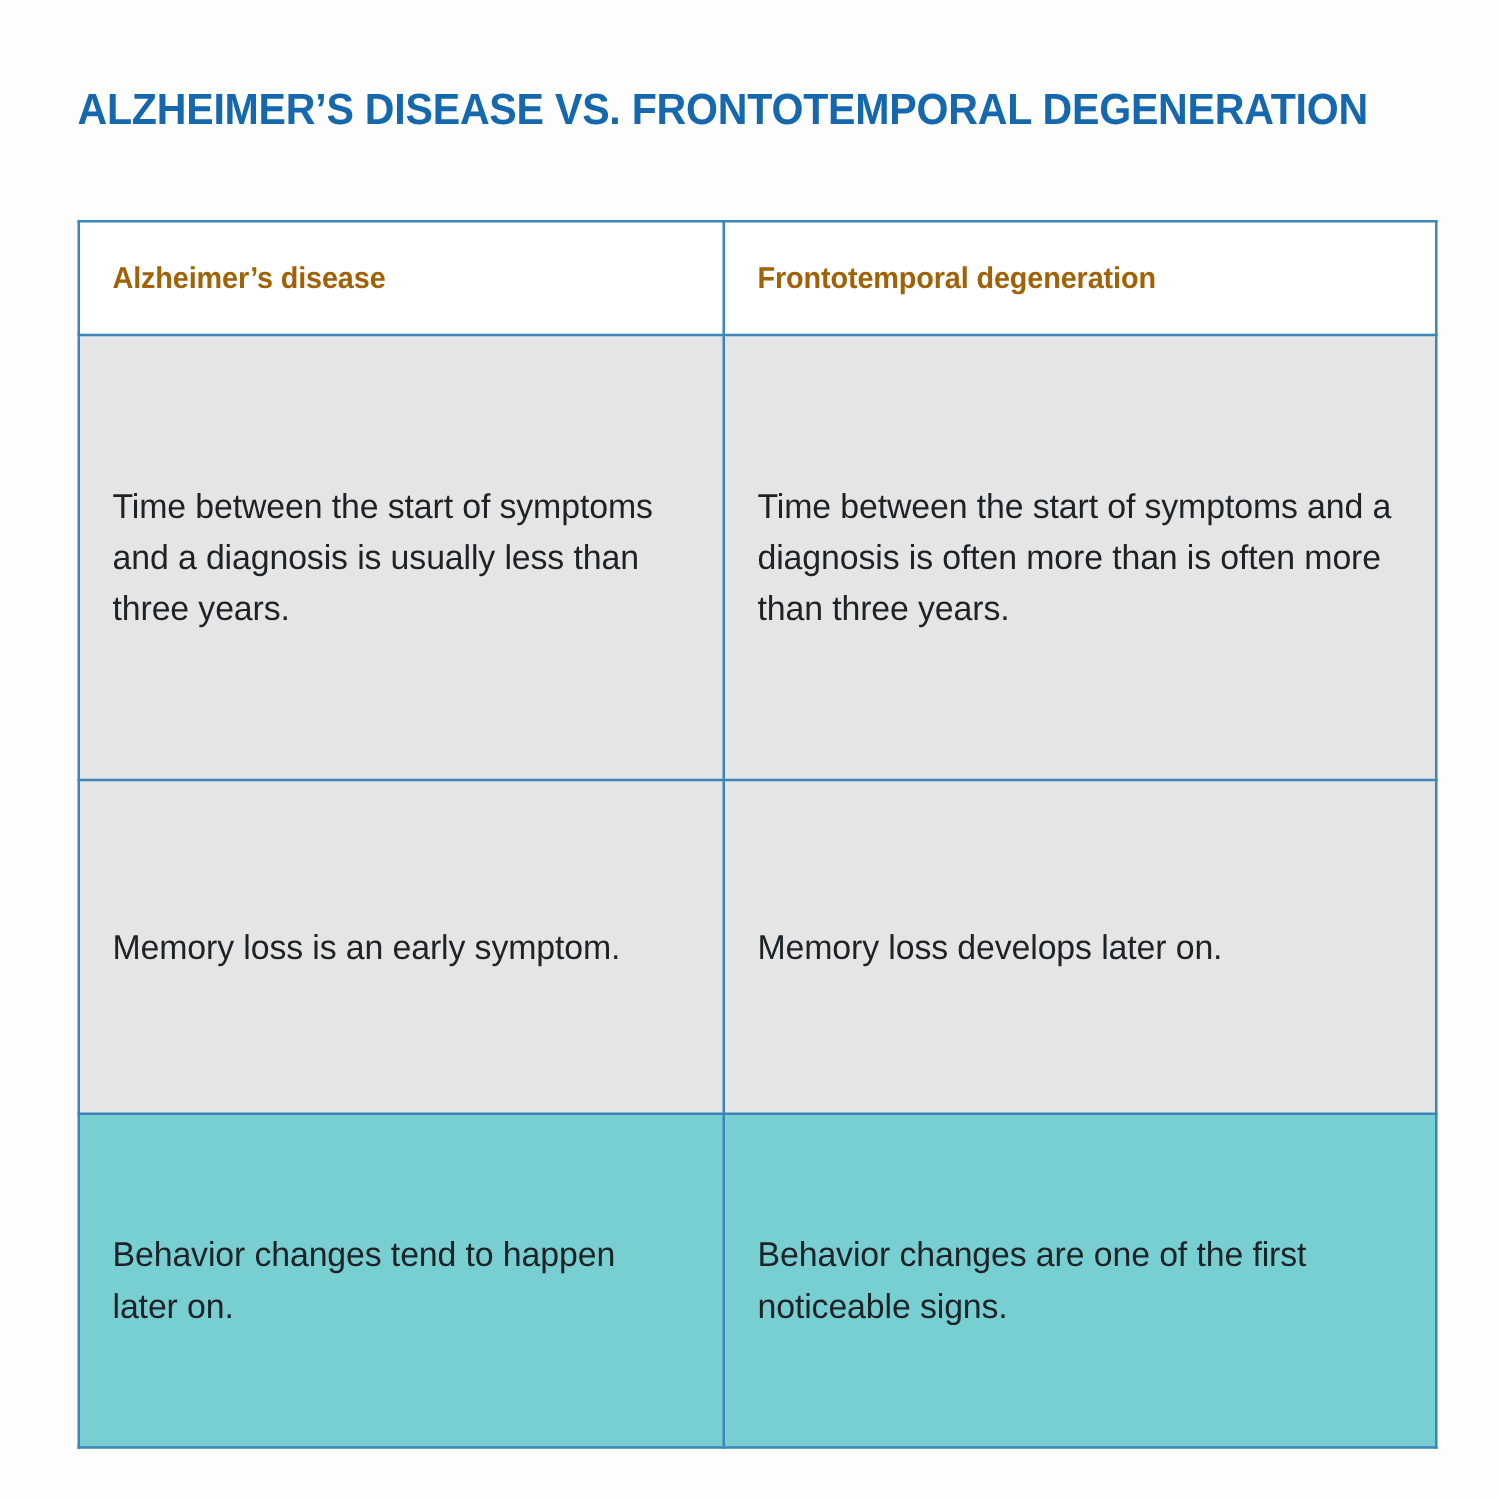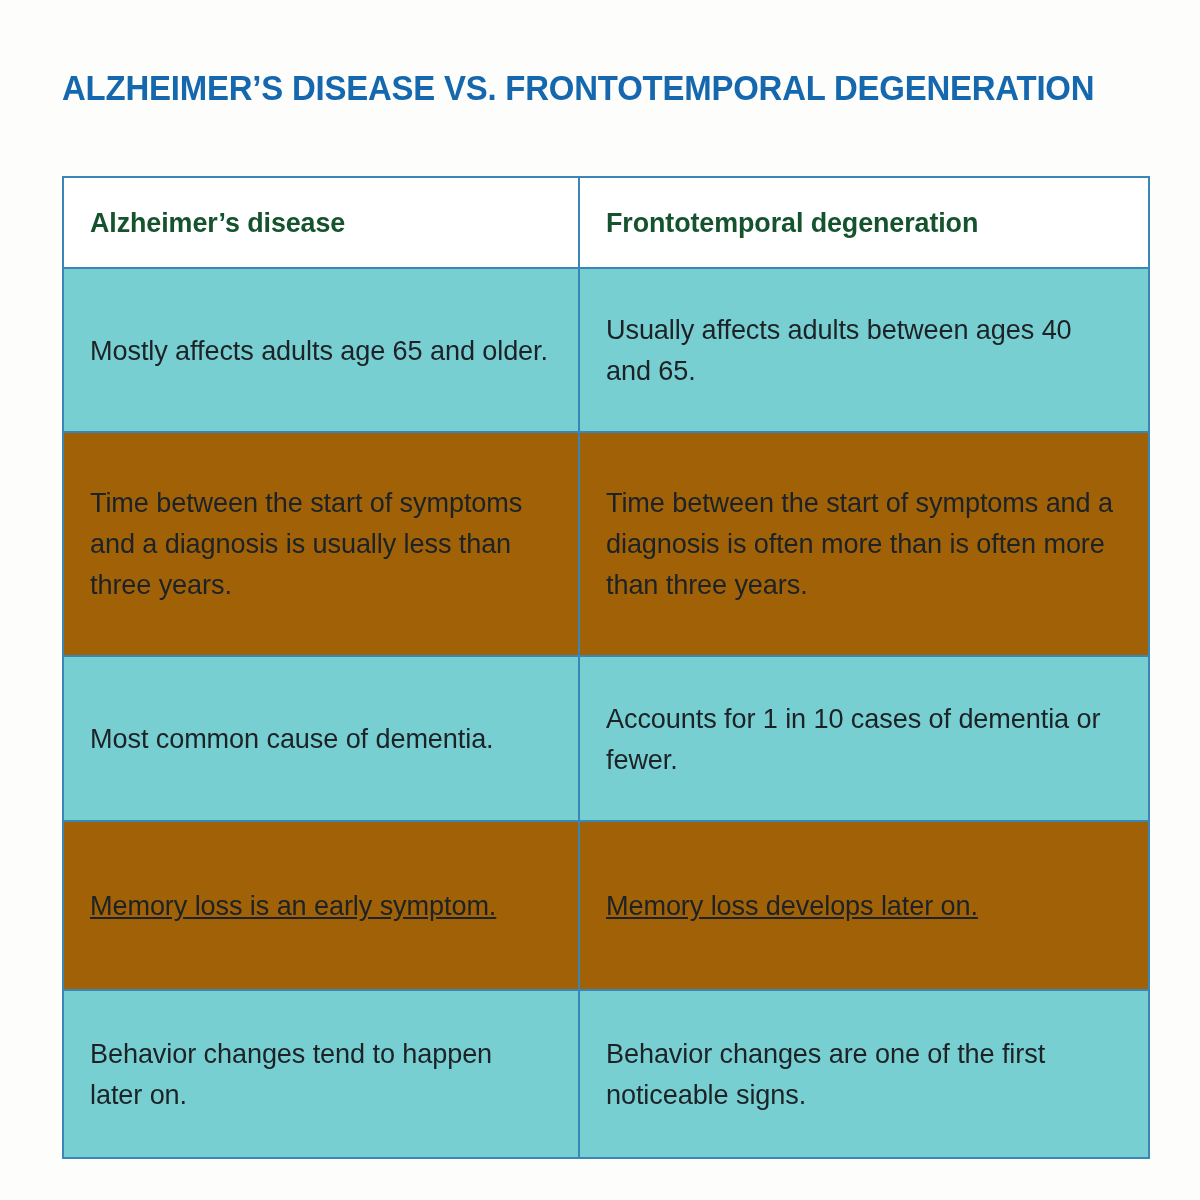--- a/index.html
+++ b/index.html
@@ -64,24 +64,24 @@
     vertical-align: middle;
     color: #1c2226;
   }
 
   
   tr.head-row th {
     background: #ffffff;
     height: 89px;
     font-family: "Liberation Sans Narrow", "Liberation Sans", sans-serif;
     font-weight: bold;
-    font-size: 28px;
+    font-size: 24px;
     line-height: 34px;
     letter-spacing: -0.1px;
-    color: #14532d;
+    color: #a16207;
   }
   tr.head-row th .hdr-inner {
     display: block;
     transform: scaleX(0.96);
     transform-origin: left center;
   }
 
   
   tr.body-row td {
     font-size: 27.5px;
@@ -89,27 +89,27 @@
     font-weight: 400;
     letter-spacing: -0.1px;
   }
   tr.body-row td .cell-inner {
     display: block;
     transform: scaleX(0.985);
     transform-origin: left center;
   }
 
   tr.shade-teal  td { background: #78cfd2; }
-  tr.shade-white td { background: #a16207; }
+  tr.shade-white td { background: #e5e5e5; }
 
   
   tr.r1 td { height: 113px; }
   tr.r2 td { height: 155px; }
   tr.r3 td { height: 114px; }
-  tr.r4 td { height: 116px; text-decoration: underline; }
+  tr.r4 td { height: 116px; }
   tr.r5 td { height: 116px; margin-top: 12px; }
   tr.r6 td { height: 117px; }
   tr.r7 td { height: 155px; }
   .cell-mid   { vertical-align: middle; }
 </style>
 </head>
 <body>
 
 <div class="page">
 
@@ -126,46 +126,30 @@
           <th>
             <span class="hdr-inner">Alzheimer’s disease</span>
           </th>
           <th>
             <span class="hdr-inner">Frontotemporal degeneration</span>
           </th>
         </tr>
       </thead>
       <tbody>
 
-        <tr class="body-row r1 shade-teal">
-          <td class="cell-mid">
-            <span class="cell-inner">Mostly affects adults age 65 and older.</span>
-          </td>
-          <td class="cell-mid">
-            <span class="cell-inner">Usually affects adults between ages 40 and 65.</span>
-          </td>
-        </tr>
 
         <tr class="body-row r2 shade-white">
           <td class="cell-mid">
             <span class="cell-inner">Time between the start of symptoms and a diagnosis is usually less than three years.</span>
           </td>
           <td class="cell-mid">
             <span class="cell-inner">Time between the start of symptoms and a diagnosis is often more than is often more than three years.</span>
           </td>
         </tr>
 
-        <tr class="body-row r3 shade-teal">
-          <td class="cell-mid">
-            <span class="cell-inner">Most common cause of dementia.</span>
-          </td>
-          <td class="cell-mid">
-            <span class="cell-inner">Accounts for 1 in 10 cases of dementia or fewer.</span>
-          </td>
-        </tr>
 
         <tr class="body-row r4 shade-white">
           <td class="cell-mid">
             <span class="cell-inner">Memory loss is an early symptom.</span>
           </td>
           <td class="cell-mid">
             <span class="cell-inner">Memory loss develops later on.</span>
           </td>
         </tr>
 

